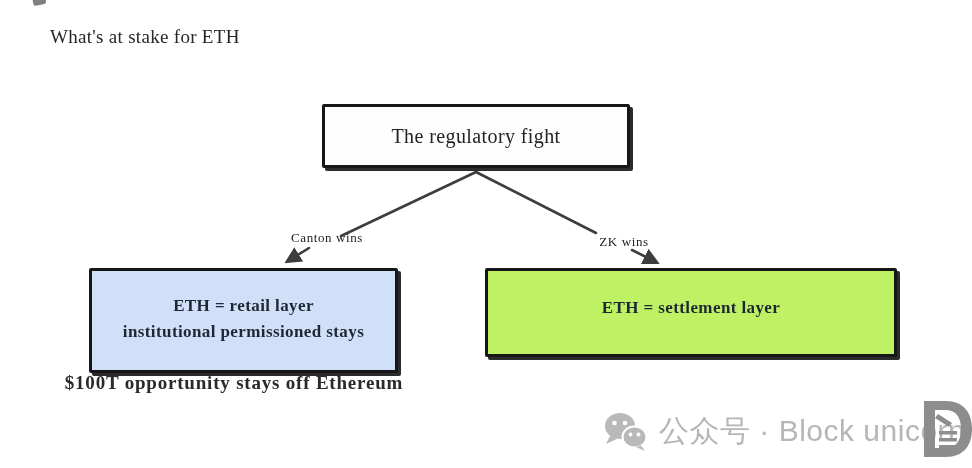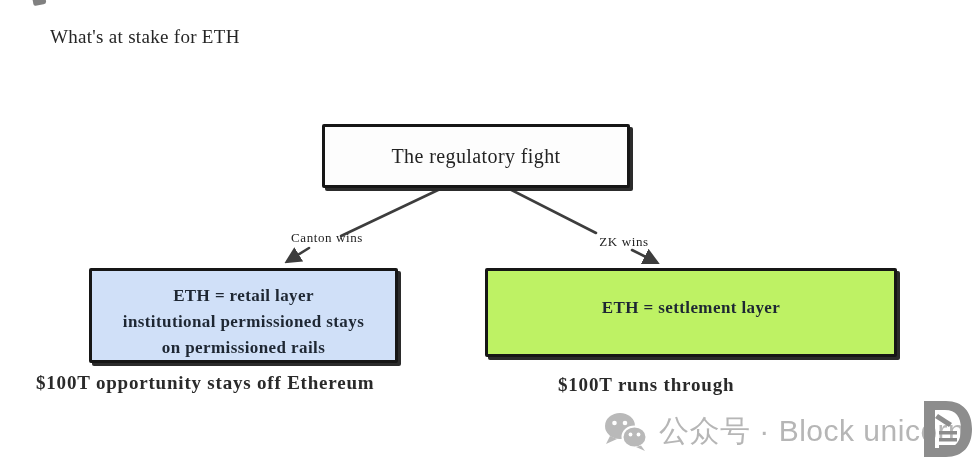--- a/index.html
+++ b/index.html
@@ -9,39 +9,39 @@
   }
   .artifact {
     position:absolute; left:33px; top:-2px; width:13px; height:7px;
     background:#555; opacity:.75; transform:rotate(-10deg); border-radius:0 0 3px 2px;
   }
   .title {
     position:absolute; left:33px; top:26px; font-size:19px;
     letter-spacing:.3px; color:#262626; white-space:nowrap;margin-left:17px;
   }
   .rootbox {
-    position:absolute; left:322px; top:124px; width:302px; height:58px;
+    position:absolute; left:322px; top:104px; width:302px; height:58px;
     background:#fdfdfd; border:3px solid #161616; box-shadow:3px 3px 0 #2c2c2c;
     border-radius:2px; display:flex; align-items:center; justify-content:center;
     font-size:20px; letter-spacing:.4px;
   }
   .connectors { position:absolute; left:0; top:0; width:972px; height:468px; pointer-events:none; }
   .branch-label { position:absolute; font-size:13px; letter-spacing:.6px; text-align:center; white-space:nowrap; }
   .branch-label.left  { left:262px; top:230px; width:130px; }
   .branch-label.right { left:574px; top:234px; width:100px; }
   .outcome {
     position:absolute; top:268px; border:3px solid #161616; border-radius:2px;
     box-shadow:3px 3px 0 #2b2b2b; text-align:center; font-weight:bold;
     font-size:17px; line-height:26px; letter-spacing:.4px; color:#1e2733;
   }
-  .outcome.left  { left:89px;  width:303px; height:77px; padding-top:12px;  }
+  .outcome.left  { left:89px;  width:303px; height:77px; padding-top:22px;  }
   .outcome.right { left:485px; width:406px; height:59px; padding-top:24px; }
   .caption {
     position:absolute; z-index:2; font-size:19px; font-weight:bold;
-    letter-spacing:.8px; color:#2a2a2a; text-align:left;
+    letter-spacing:.8px; color:#2a2a2a; text-align:center;
   }
   .caption.left  { left:36px;  top:372px; width:396px; }
   .caption.right { left:558px; top:372px; width:240px; line-height:26px; }
   .watermark { position:absolute; left:601px; top:402px; height:58px; display:flex; align-items:center; z-index:1; }
   .watermark-text {
     font-family:"Liberation Sans", sans-serif; font-size:30px; color:#b6b6b6;
     letter-spacing:.5px; margin-left:10px; white-space:nowrap;
   }
   .seal { position:absolute; left:922px; top:397px; z-index:1; }
 </style>
@@ -71,31 +71,29 @@
   <div class="rootbox">
     <span>The regulatory fight</span>
   </div>
 
   <div class="branch-label left">Canton wins</div>
   <div class="branch-label right">ZK wins</div>
 
   <div class="outcome left" style="background-color: rgb(208, 224, 248);">
     <div>ETH = retail layer</div>
     <div>institutional permissioned stays</div>
-    <div>on permissioned rails</div>
   </div>
 
   <div class="outcome right" style="background-color: #bef264; font-family: Liberation Serif, serif;">
     <div>ETH = settlement layer</div>
   </div>
 
   <div class="caption left">$100T opportunity stays off Ethereum</div>
 
   <div class="caption right">
-    <div>$100T runs through</div>
   </div>
 
   <div class="watermark">
     <svg width="48" height="42" viewBox="0 0 48 42" xmlns="http://www.w3.org/2000/svg">
       <ellipse cx="19" cy="16" rx="15" ry="13" fill="#b9b9b9"></ellipse>
       <polygon points="9,26 5,34 16,29" fill="#b9b9b9"></polygon>
       <circle cx="13.5" cy="13" r="2.3" fill="#ffffff"></circle>
       <circle cx="24" cy="13" r="2.3" fill="#ffffff"></circle>
       <ellipse cx="33.5" cy="27" rx="12" ry="10.5" fill="#b9b9b9" stroke="#ffffff" stroke-width="2"></ellipse>
       <polygon points="40,35.5 44,41 35,37" fill="#b9b9b9"></polygon>

